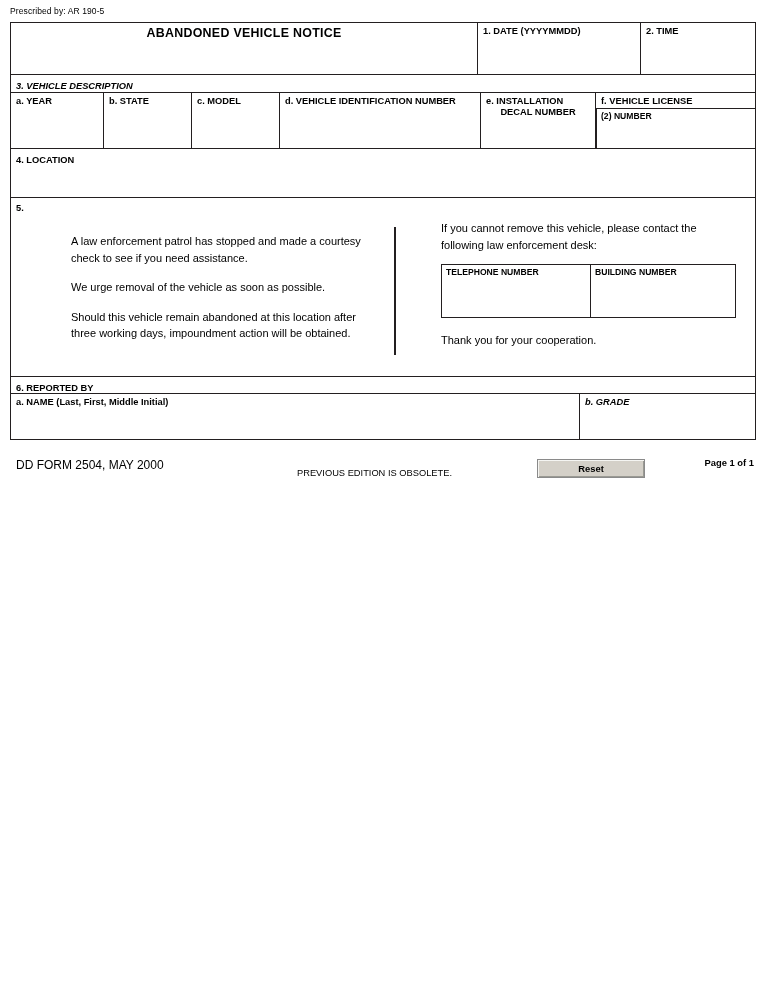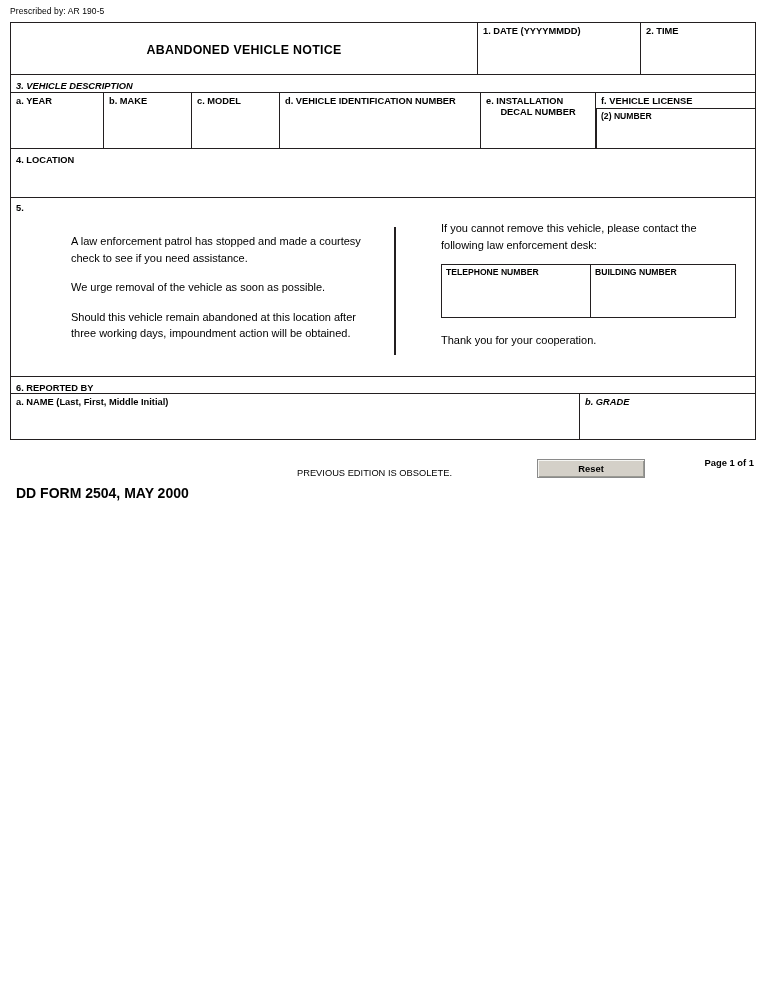--- a/index.html
+++ b/index.html
@@ -60,21 +60,20 @@
     font-size: 8.6px;
     font-weight: bold;
     line-height: 10px;
   }
 
   
   .title-row { height: 52px; }
   .title-cell {
     width: 466px;
     display: flex;
-    align-items: center;
     justify-content: center;
   }
   .title-text {
     font-size: 12.4px;
     font-weight: bold;
     letter-spacing: 0.3px;
     text-align: center;
   }
   .date-cell { width: 163px; }
   .time-cell { flex: 1; }
@@ -173,23 +172,22 @@
     position: absolute;
     left: 10px;
     top: 456px;
     width: 746px;
     height: 26px;
   }
   .form-id {
     position: absolute;
     left: 6px;
     top: 2px;
-    font-size: 14px;
-    font-weight: bold;
-    margin-top: 27px;
+    font-size: 12px;
+    font-weight: normal;
   }
   .prev-ed {
     position: absolute;
     left: 287px;
     top: 12px;
     font-size: 9.3px;
   }
   .page-num {
     position: absolute;
     right: 2px;
@@ -245,21 +243,21 @@
         <div class="lbl">3. VEHICLE DESCRIPTION</div>
       </div>
     </div>
 
     <div class="row veh-row bb">
       <div class="cell c-year">
         <div class="lbl">a. YEAR</div>
         <div class="val"></div>
       </div>
       <div class="cell bl c-make">
-        <div class="lbl">b. MAKE</div>
+        <div class="lbl">b. STATE</div>
         <div class="val"></div>
       </div>
       <div class="cell bl c-model">
         <div class="lbl">c. MODEL</div>
         <div class="val"></div>
       </div>
       <div class="cell bl c-vin">
         <div class="lbl">d. VEHICLE IDENTIFICATION NUMBER</div>
         <div class="val"></div>
       </div>

